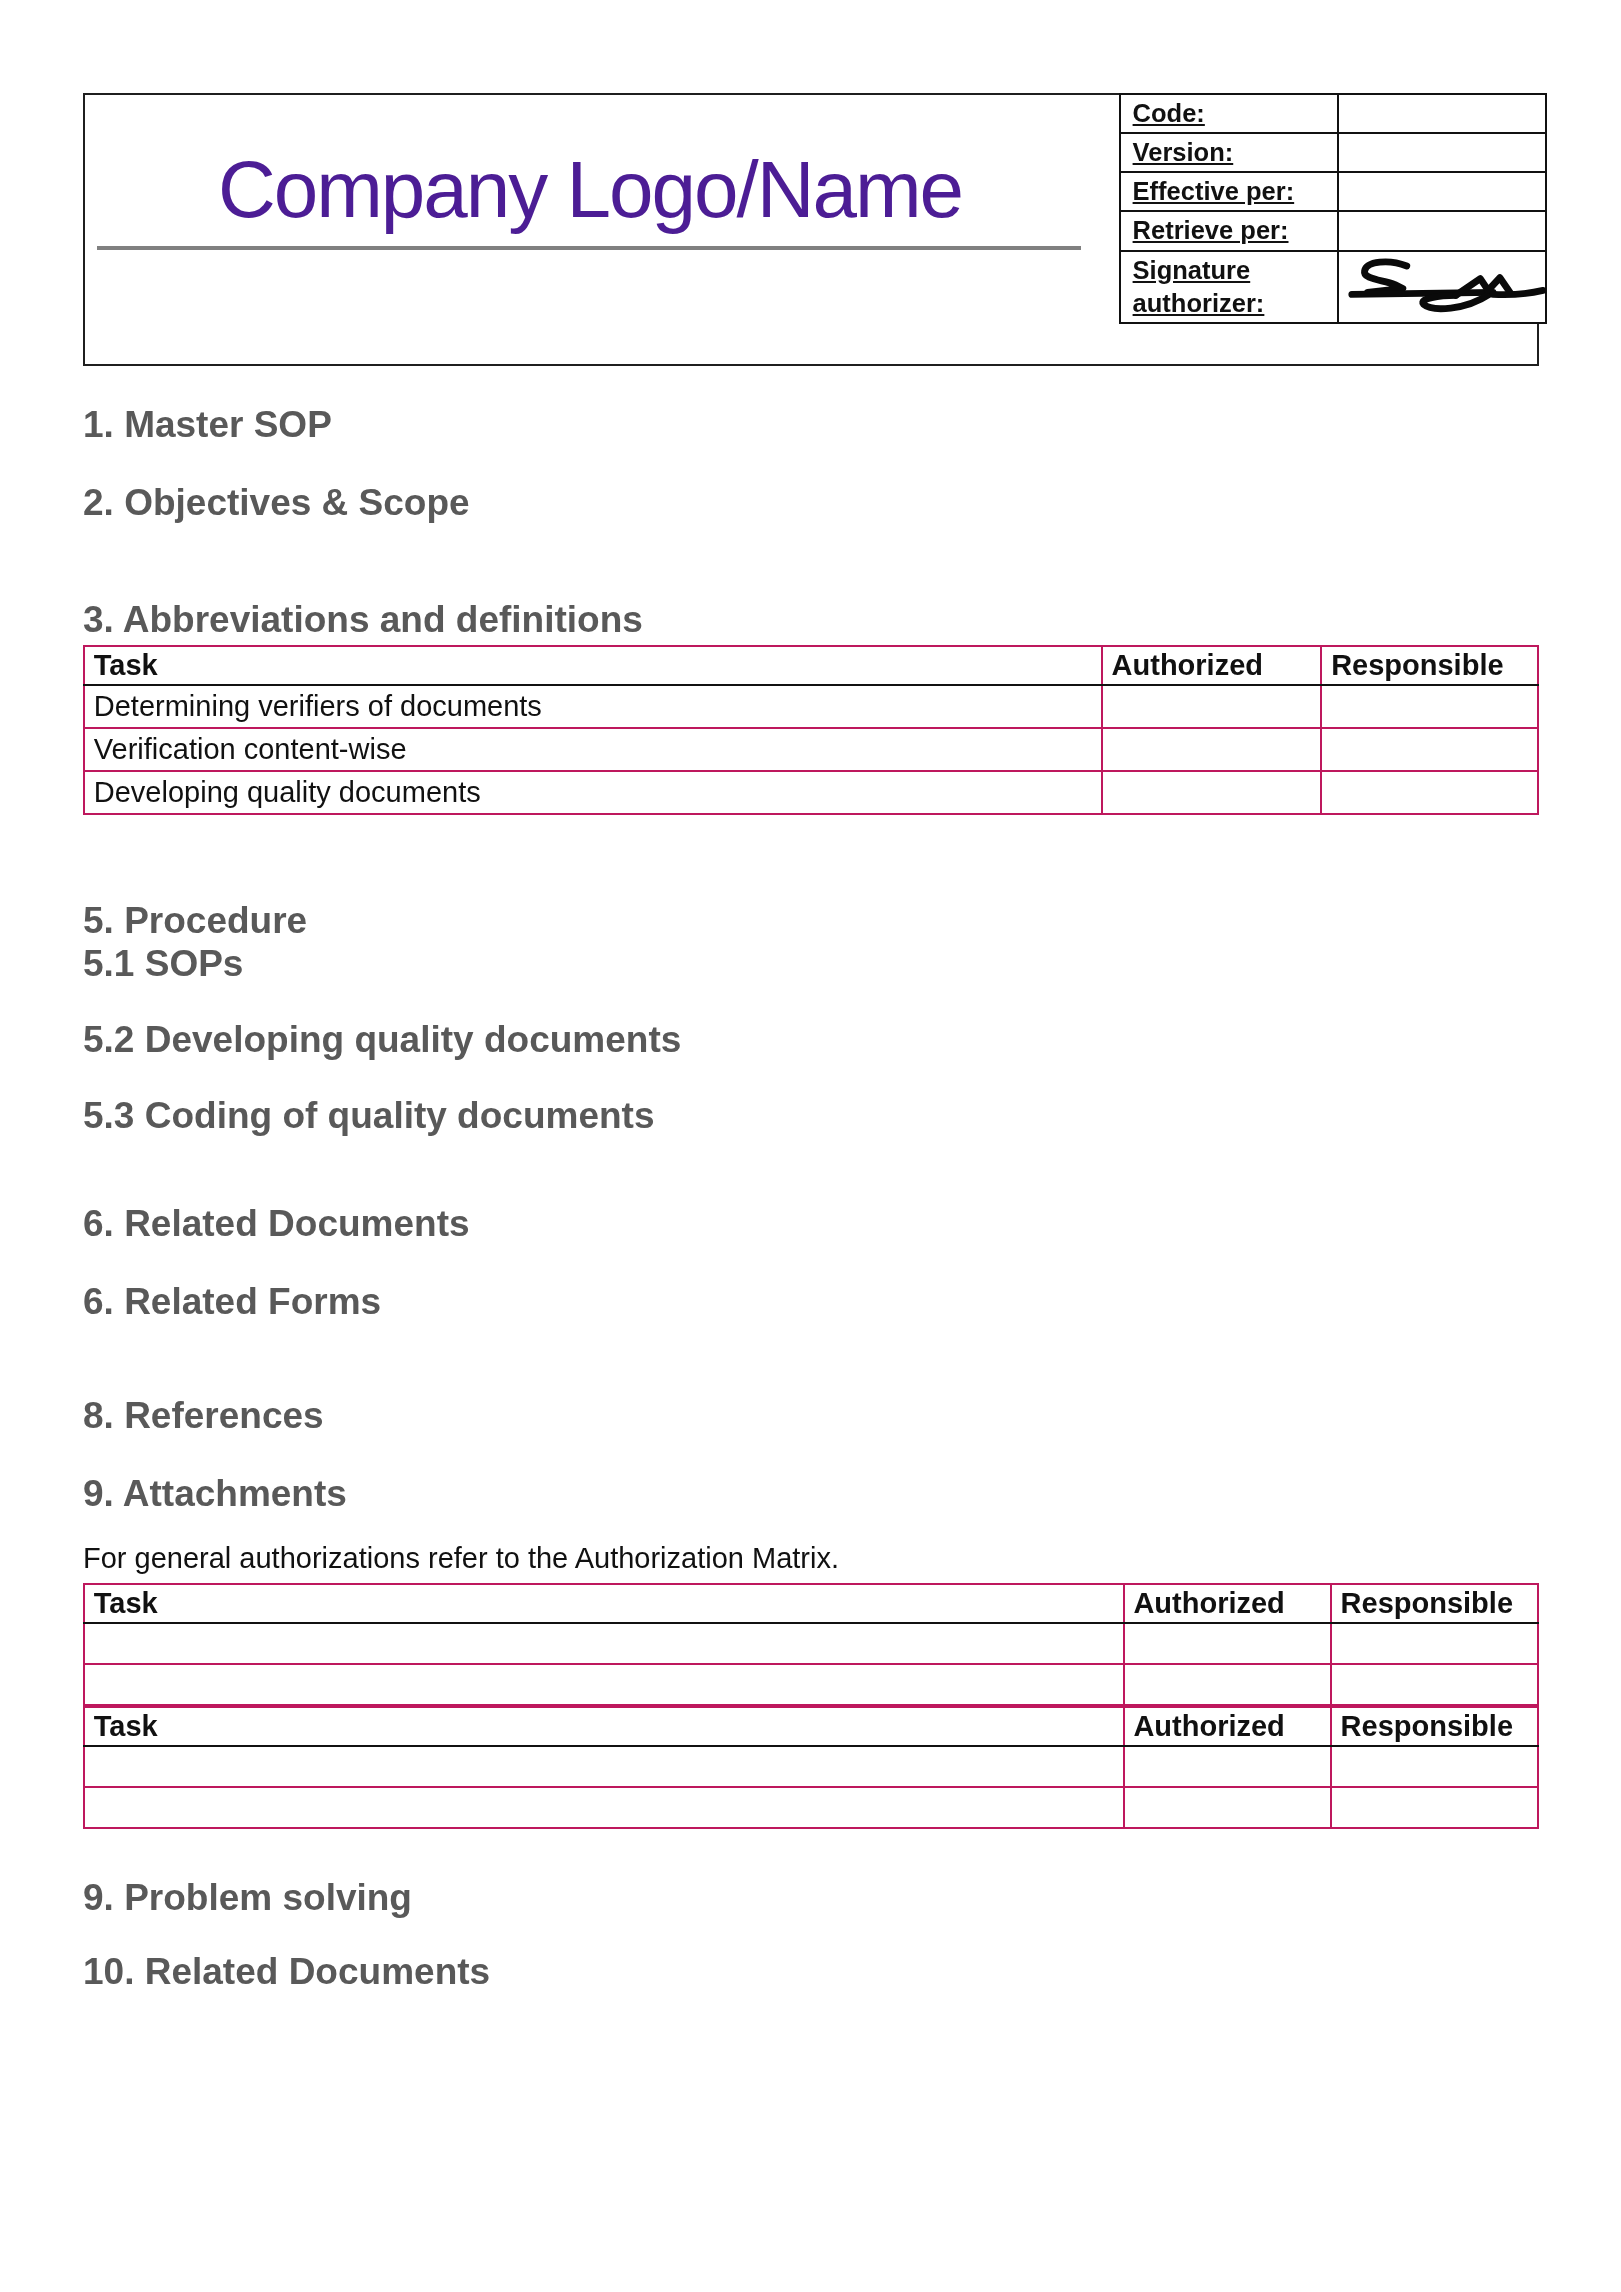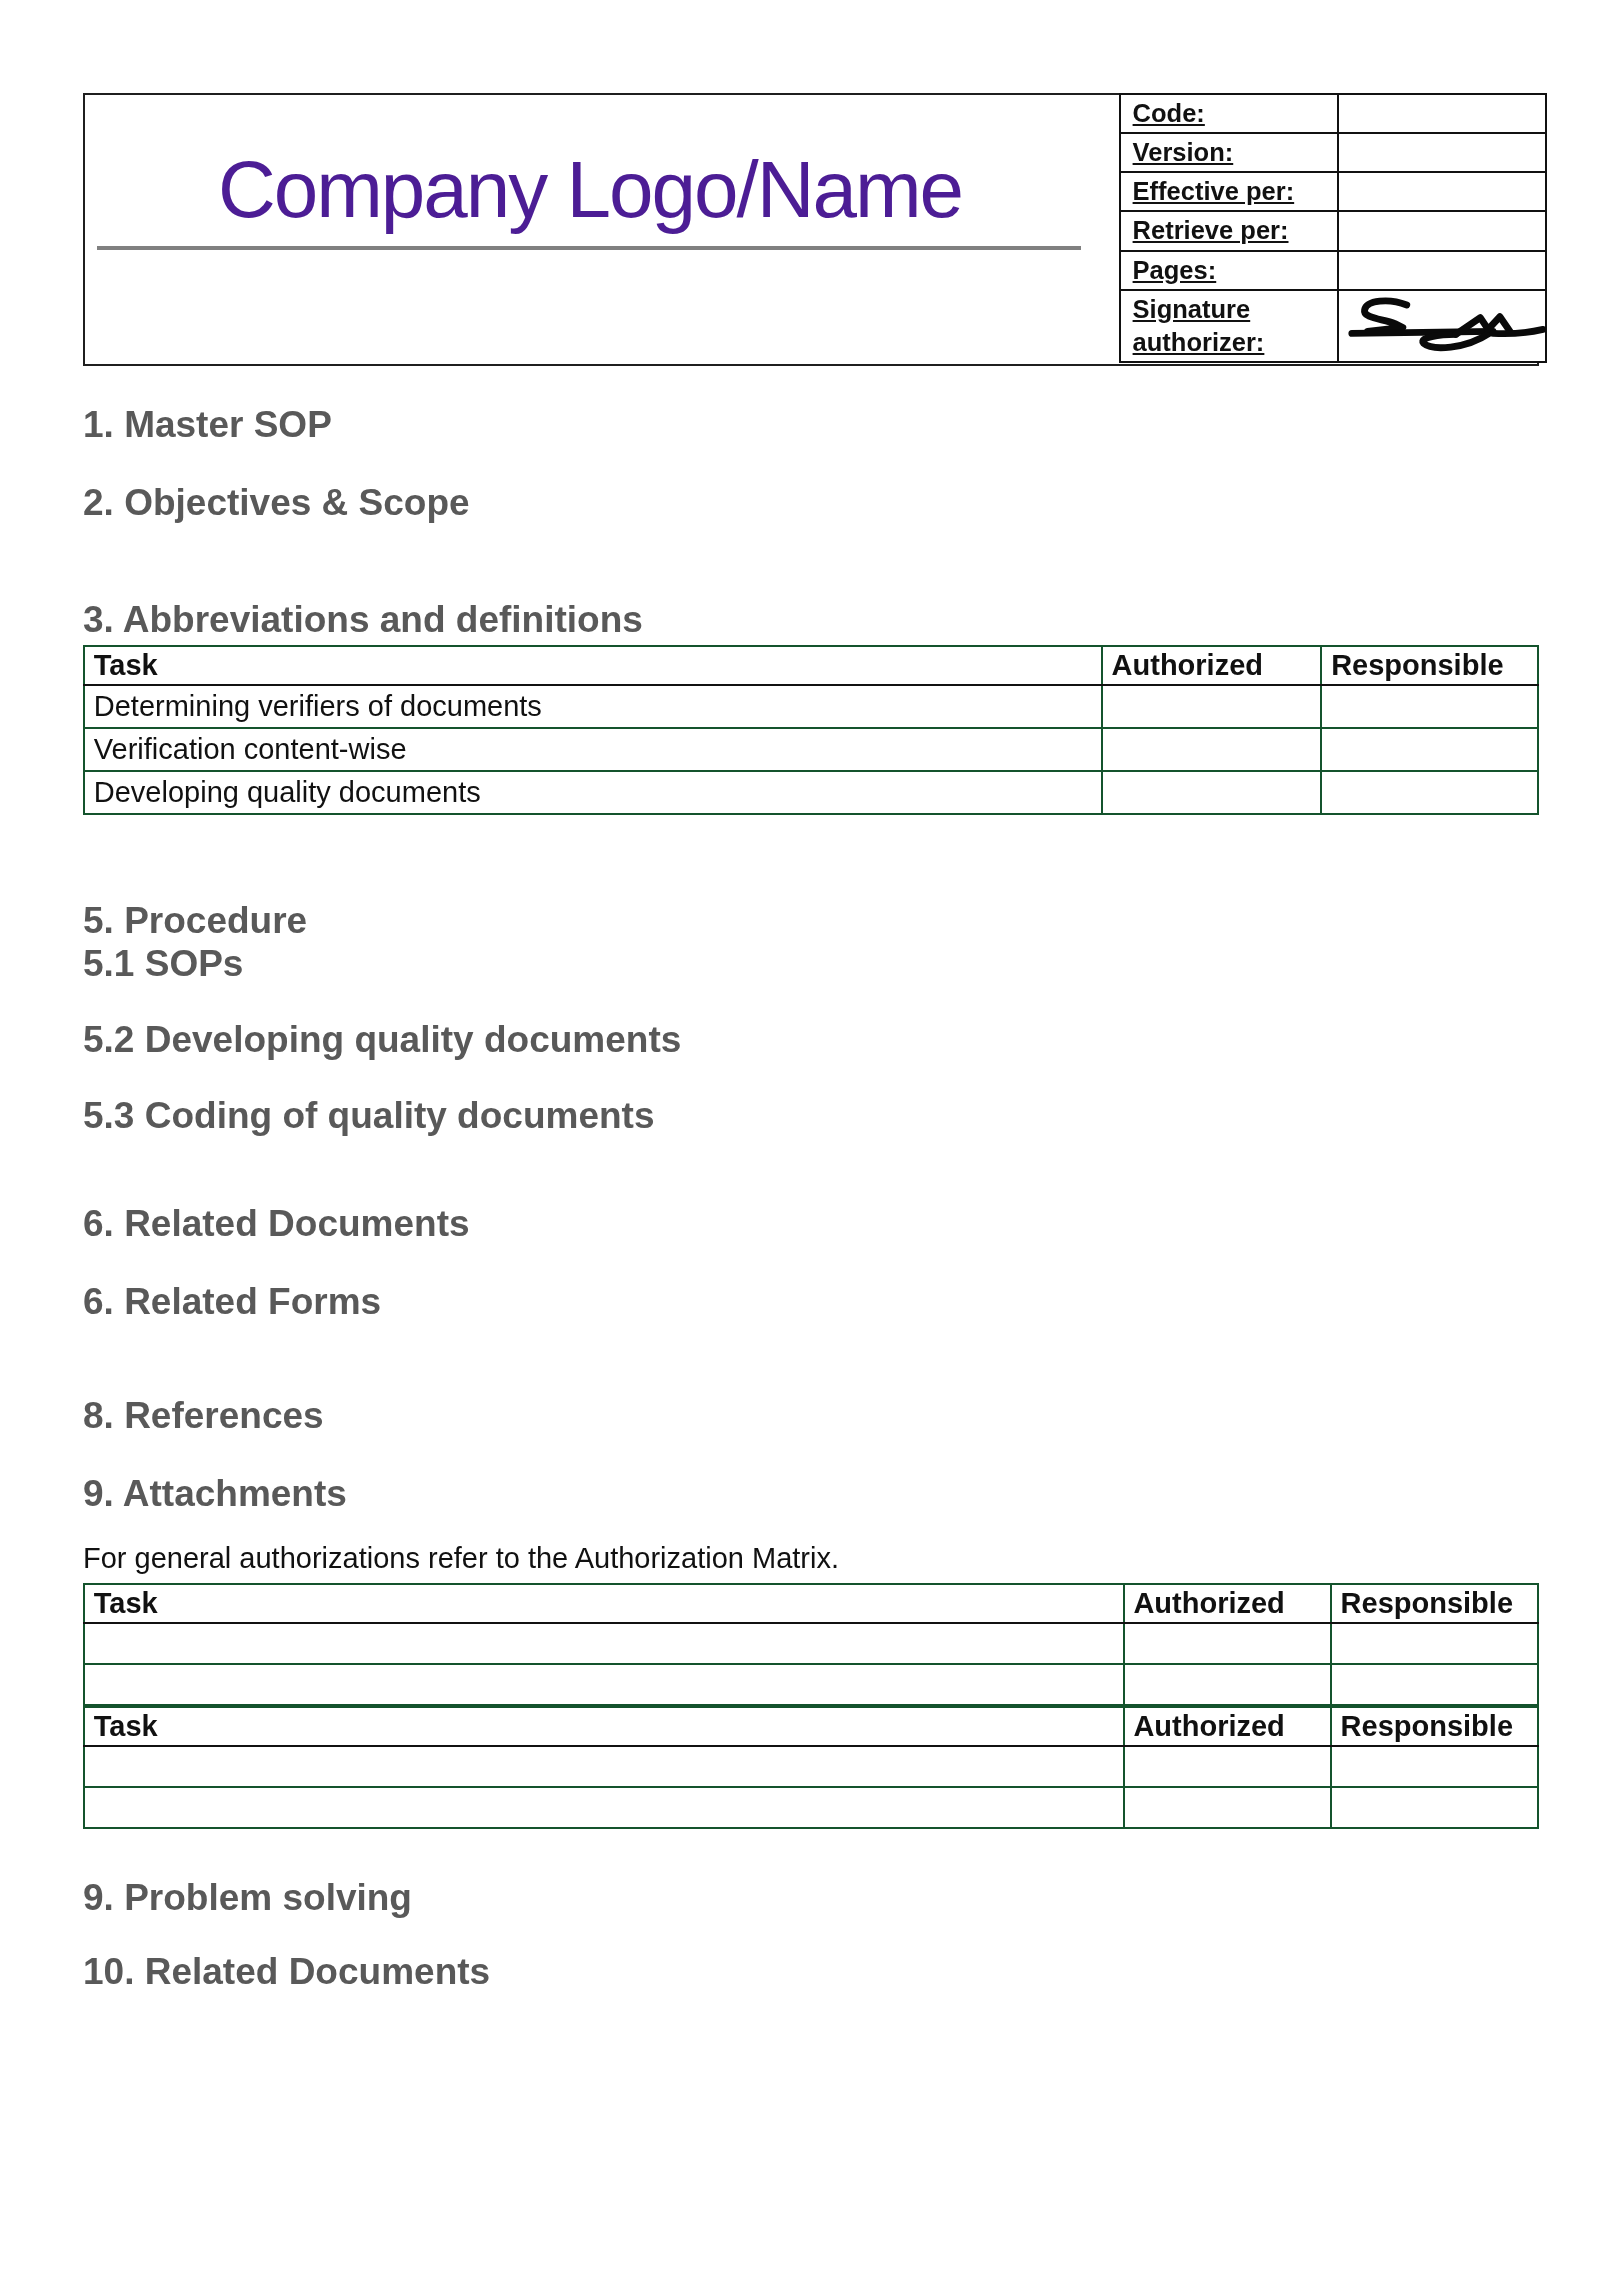--- a/index.html
+++ b/index.html
@@ -86,21 +86,21 @@
   .mt-s9b { margin-top: 47px; }
   .mt-s10 { margin-top: 31px; }
 
   
   table.t {
     width: 100%;
     border-collapse: collapse;
     table-layout: fixed;
   }
   table.t td {
-    border: 2px solid #14532d;
+    border: 2px solid #be185d;
     box-sizing: border-box;
     font-size: 29px;
     padding: 2px 5.9px 2px 8.8px;
     vertical-align: middle;
     overflow: hidden;
     white-space: nowrap;
   }
   table.t tr.thead td {
     font-weight: bold;
     border-bottom: 2.9px solid #111111;
@@ -145,24 +145,20 @@
         <tr class="meta-row-std">
           <td class="label">Version:</td>
           <td class="value"></td>
         </tr>
         <tr class="meta-row-std">
           <td class="label">Effective per:</td>
           <td class="value"></td>
         </tr>
         <tr class="meta-row-std">
           <td class="label">Retrieve per:</td>
-          <td class="value"></td>
-        </tr>
-        <tr class="meta-row-std">
-          <td class="label">Pages:</td>
           <td class="value"></td>
         </tr>
         <tr>
           <td class="label">Signature authorizer:</td>
           <td class="value">
             <div class="sig-wrap">
               <svg width="202" height="65" viewBox="0 0 206 66" xmlns="http://www.w3.org/2000/svg">
                 <g fill="none" stroke="#0a0a0a" stroke-width="7" stroke-linecap="round" stroke-linejoin="round">
                   <path d="M 64 11 C 46 4, 23 6, 21 16 C 19 25, 40 25, 52 30 L 60 34 L 24 38"></path>
                   <path d="M 8 40 L 152 38"></path>

